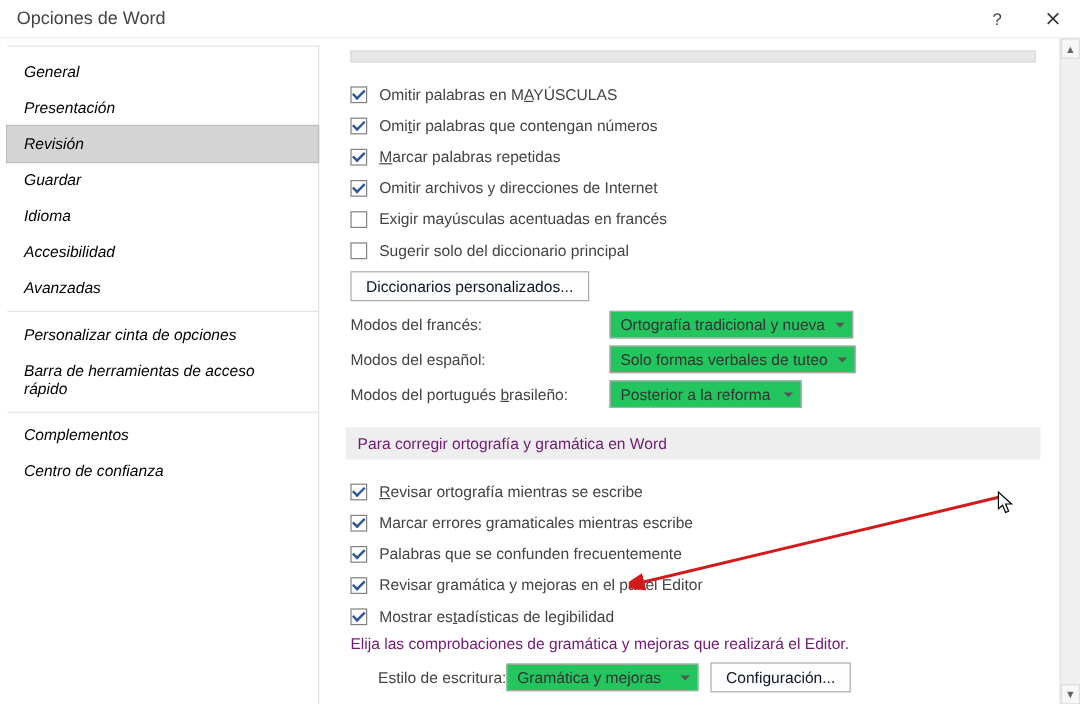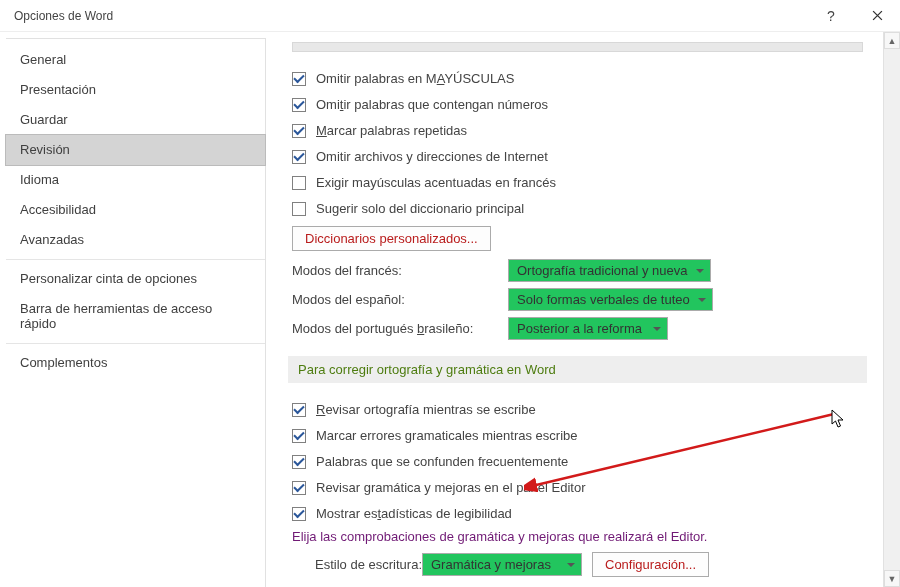--- a/index.html
+++ b/index.html
@@ -1,37 +1,37 @@
 <!DOCTYPE html>
 <html><head>
 <meta charset="utf-8">
 <style>
   * { box-sizing: border-box; font-family: "Segoe UI", sans-serif; font-size: 13px; }
   body { margin: 0; background: #fff; color: #333; width: 900px; height: 587px; overflow: hidden; }
   .titlebar { display: flex; align-items: center; height: 32px; padding: 0 0 0 14px; border-bottom: 1px solid #eee; }
-  .titlebar .title { flex: 1; font-size: 12px; color: #444; }
+  .titlebar .title { flex: 1; font-size: 15px; color: #444; }
   .titlebar .btn { width: 46px; height: 32px; display: flex; align-items: center; justify-content: center; color: #444; font-size: 14px; }
   .body { display: flex; height: 555px; }
   .sidebar { width: 260px; border-right: 1px solid #e1e1e1; padding: 6px 0; border-top: 1px solid #e1e1e1; margin: 6px 0 0 6px; }
-  .side-item { padding: 7px 14px; color: #404040; cursor: pointer; border-bottom: 1px solid transparent; }
+  .side-item { padding: 7px 14px; color: #000000; cursor: pointer; border-bottom: 1px solid transparent; font-style: italic; }
   .side-item.selected { background: #d4d4d4; outline: 1px solid #bbb; }
   .sidebar .group-sep { border-bottom: 1px solid #e5e5e5; margin: 4px 0; }
   .content-wrap { flex: 1; display: flex; flex-direction: column; position: relative; }
   .content { flex: 1; overflow: hidden; padding: 10px 20px 0 26px; position: relative; }
   .topshade { height: 10px; background: #e8e8e8; border: 1px solid #d8d8d8; margin-bottom: 12px; }
   .scroll { width: 17px; background: #f0f0f0; border-left: 1px solid #e1e1e1; display: flex; flex-direction: column; }
   .scroll-btn { height: 17px; display: flex; align-items: center; justify-content: center; color: #666; font-size: 9px; background: #f7f7f7; border: 1px solid #ddd; }
   .scroll-track { flex: 1; }
   .row { display: flex; align-items: flex-end; margin: 4px 0; min-height: 22px; }
   .check { width: 14px; height: 14px; border: 1px solid #808080; margin-right: 10px; display: flex; align-items: center; justify-content: center; }
   .check.on::after { content: ""; width: 8px; height: 4px; border: 2px solid #2b579a; border-top: none; border-right: none; transform: rotate(-45deg) translate(1px,-1px); }
   .opt-label { color: #444; }
   .u { text-decoration: underline; }
-  .btn-std { border: 1px solid #ababab; background: #fdfdfd; padding: 4px 12px; color: #b91c1c; margin-top: 4px; }
-  .section-head { background: #eeeeee; padding: 6px 10px; margin: 16px -4px 12px -4px; font-weight: 400; color: #4d7c0f; }
+  .btn-std { border: 1px solid #ababab; background: #fdfdfd; padding: 4px 12px; color: #0f172a; margin-top: 4px; }
+  .section-head { background: #eeeeee; padding: 6px 10px; margin: 16px -4px 12px -4px; font-weight: 400; color: #701a75; }
   .form-row { display: flex; align-items: center; margin: 6px 0; }
   .form-label { width: 216px; color: #444; }
   .dropdown { border: 1px solid #ababab; background: #22c55e; padding: 3px 22px 3px 8px; position: relative; min-width: 160px; display: inline-block; }
   .dropdown::after { content: ""; position: absolute; right: 6px; top: 50%; width: 0; height: 0; border: 4px solid transparent; border-top-color: #555; transform: translateY(-2px); }
   .desc { color: #701a75; margin: 8px 0 8px 0; }
   .content-inner { position: relative; }
   .arrow { position: absolute; pointer-events: none; }
   .cursor { position: absolute; pointer-events: none; }
 </style>
 </head>
@@ -44,30 +44,31 @@
     <svg width="11" height="11" viewBox="0 0 10 10">
         <path d="M1 1 L9 9 M9 1 L1 9" stroke="#333" stroke-width="1.2"></path>
       </svg>
   </div>
 </div>
 
 <div class="body">
   <div class="sidebar" id="sidebar">
       <div class="side-item">General</div>
       <div class="side-item">Presentación</div>
+      <div class="side-item selected">Revisión</div>
       <div class="side-item">Guardar</div>
-      <div class="side-item selected">Revisión</div>
       <div class="side-item">Idioma</div>
       <div class="side-item">Accesibilidad</div>
       <div class="side-item">Avanzadas</div>
       <div class="group-sep"></div>
       <div class="side-item">Personalizar cinta de opciones</div>
       <div class="side-item">Barra de herramientas de acceso rápido</div>
       <div class="group-sep"></div>
       <div class="side-item">Complementos</div>
+      <div class="side-item">Centro de confianza</div>
     </div>
 
   <div class="content-wrap">
     <div class="content">
       <div class="topshade"></div>
       <div class="content-inner" id="content-inner">
 
         <div id="ac-opts">
             <div class="row">
               <span class="check on"></span>

